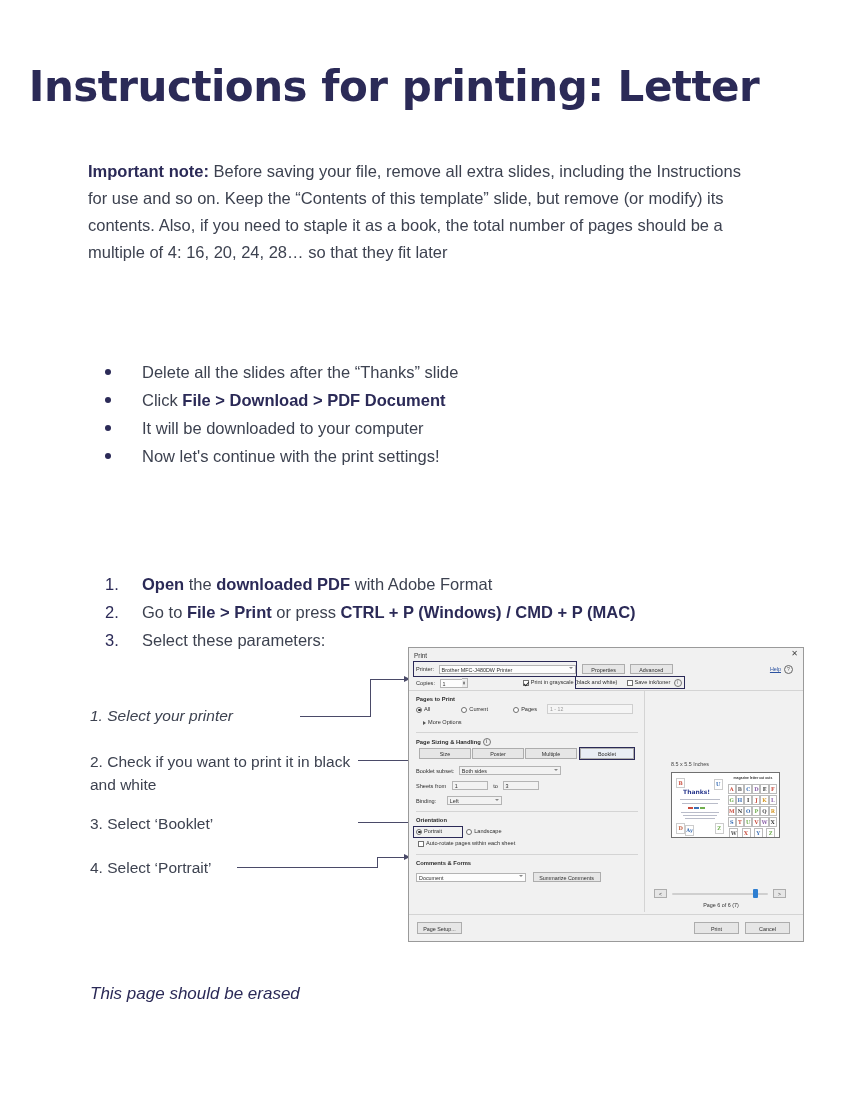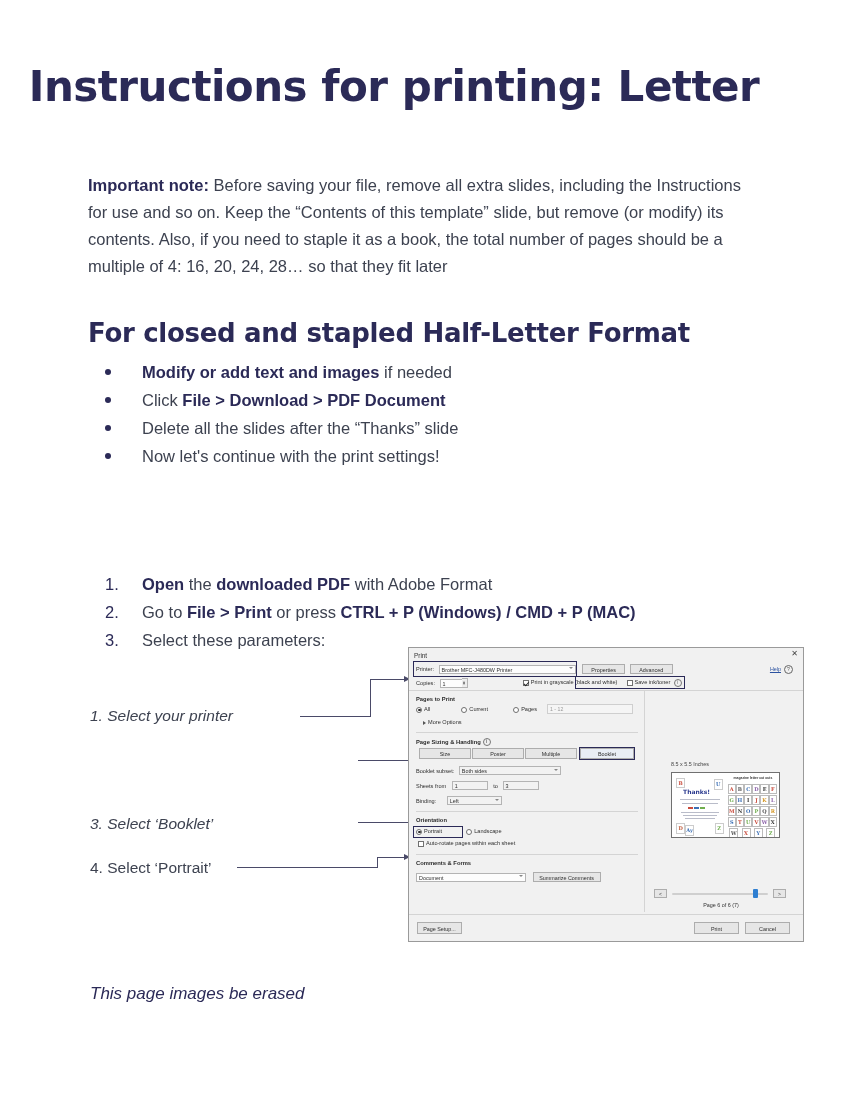--- a/index.html
+++ b/index.html
@@ -25,21 +25,21 @@
   .h2{
     font-size:26px;font-weight:bold;color:#2b2a57;
     font-family:"DejaVu Sans", sans-serif;
     letter-spacing:-0.3px;
   }
   #h2-half{position:absolute;left:88px;top:318px;}
   #h2-acrobat{position:absolute;left:88px;top:528px;}
 
   
   .intro{
-    position:absolute;left:88px;top:172px;width:668px;
+    position:absolute;left:88px;top:158px;width:668px;
     font-size:16.5px;line-height:27px;color:#3d4250;
   }
   .intro b{color:#2b2a57;font-weight:bold;}
 
   
   .bullets{
     position:absolute;left:98px;top:358px;width:640px;
     margin:0;padding:0;list-style:none;
   }
   .bullets li{
@@ -66,21 +66,21 @@
     color:#2b2a57;font-weight:normal;
   }
   .numbers b{color:#2b2a57;font-weight:bold;}
 
   
   .annot{
     position:absolute;font-size:15.5px;line-height:23px;color:#3d4250;
   }
   #annot-1{left:90px;top:704px;font-style:italic;}
   #annot-2{left:90px;top:750px;width:270px;}
-  #annot-3{left:90px;top:812px;font-style:italic;}
+  #annot-3{left:90px;top:812px;}
   #annot-4{left:90px;top:856px;}
 
   
   .conn{position:absolute;background:#4a4a68;}
   .conn-h{height:1px;}
   .conn-v{width:1px;}
   .arrow{
     position:absolute;width:0;height:0;
     border-top:3.5px solid transparent;
     border-bottom:3.5px solid transparent;
@@ -221,37 +221,37 @@
 </style>
 </head>
 <body>
 
 <div class="page">
 
   <div class="title">Instructions for printing: Letter</div>
 
   <div class="intro"><b>Important note:</b><span> Before saving your file, remove all extra slides, including the Instructions for use and so on. Keep the “Contents of this template” slide, but remove (or modify) its contents. Also, if you need to staple it as a book, the total number of pages should be a multiple of 4: 16, 20, 24, 28… so that they fit later</span></div>
 
-  <div class="h2" id="h2-half">For closed and stapled Half-Letter Format</div>
 
   <ul class="bullets">
-    <li><b>Modify or add text and images</b><span> if needed</span></li>
+    <li><span>Delete all the slides after the “Thanks” slide</span></li>
     <li><span>Click </span><b>File &gt; Download &gt; PDF Document</b></li>
-    <li><span>Delete all the slides after the “Thanks” slide</span></li>
+    <li><span>It will be downloaded to your computer</span></li>
     <li><span>Now let's continue with the print settings!</span></li>
   </ul>
 
 
   <ol class="numbers">
     <li><span class="num">1.</span><b>Open</b><span> the </span><b>downloaded PDF</b><span> with Adobe Format</span></li>
     <li><span class="num">2.</span><span>Go to </span><b>File &gt; Print</b><span> or press </span><b>CTRL + P (Windows) / CMD + P (MAC)</b></li>
     <li><span class="num">3.</span><span>Select these parameters:</span></li>
   </ol>
 
   <div class="annot" id="annot-1">1. Select your printer</div>
+  <div class="annot" id="annot-2">2. Check if you want to print it in black and white</div>
   <div class="annot" id="annot-3">3. Select ‘Booklet’</div>
   <div class="annot" id="annot-4">4. Select ‘Portrait’</div>
 
   <div class="conn conn-h" style="left:300px;top:716px;width:70px;"></div>
   <div class="conn conn-v" style="left:370px;top:679px;height:38px;"></div>
   <div class="conn conn-h" style="left:370px;top:679px;width:38px;"></div>
   <div class="arrow" style="left:404px;top:675.5px;"></div>
 
   <div class="conn conn-h" style="left:358px;top:760px;width:110px;"></div>
   <div class="conn conn-v" style="left:468px;top:698px;height:62px;"></div>
@@ -430,15 +430,15 @@
     <div class="btn" style="position:absolute;left:8px;top:274px;width:45px;height:12px;line-height:12px;">Page Setup...</div>
     <div class="btn" style="position:absolute;left:285px;top:274px;width:45px;height:12px;line-height:12px;">Print</div>
     <div class="btn" style="position:absolute;left:336px;top:274px;width:45px;height:12px;line-height:12px;">Cancel</div>
 
     <div class="hl" style="left:4px;top:13px;width:164px;height:16px;"></div>
     <div class="hl" style="left:166px;top:28px;width:110px;height:13px;"></div>
     <div class="hl" style="left:170px;top:99px;width:56px;height:13px;"></div>
     <div class="hl" style="left:4px;top:178px;width:50px;height:12px;"></div>
   </div>
 
-  <div class="footer-note">This page images be erased</div>
+  <div class="footer-note">This page should be erased</div>
 
 </div>
 
 </body></html>

